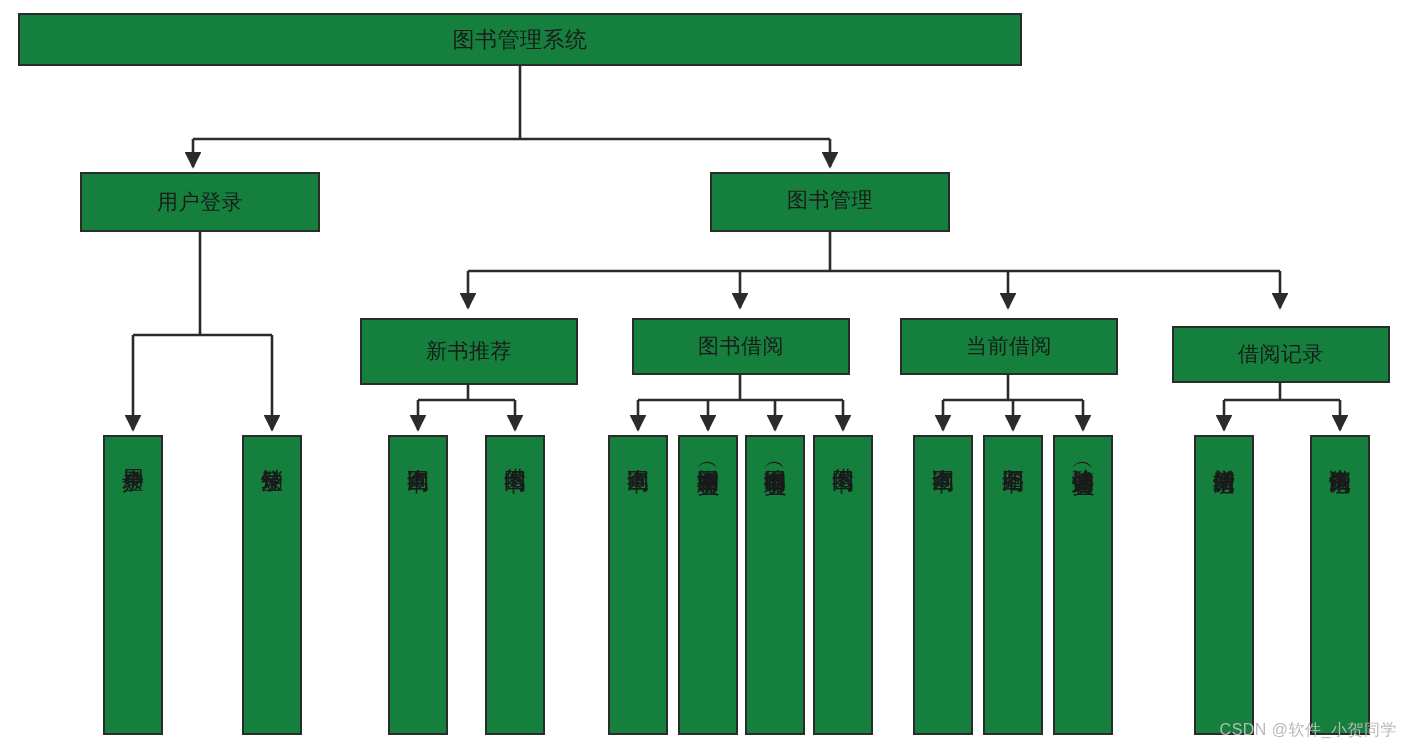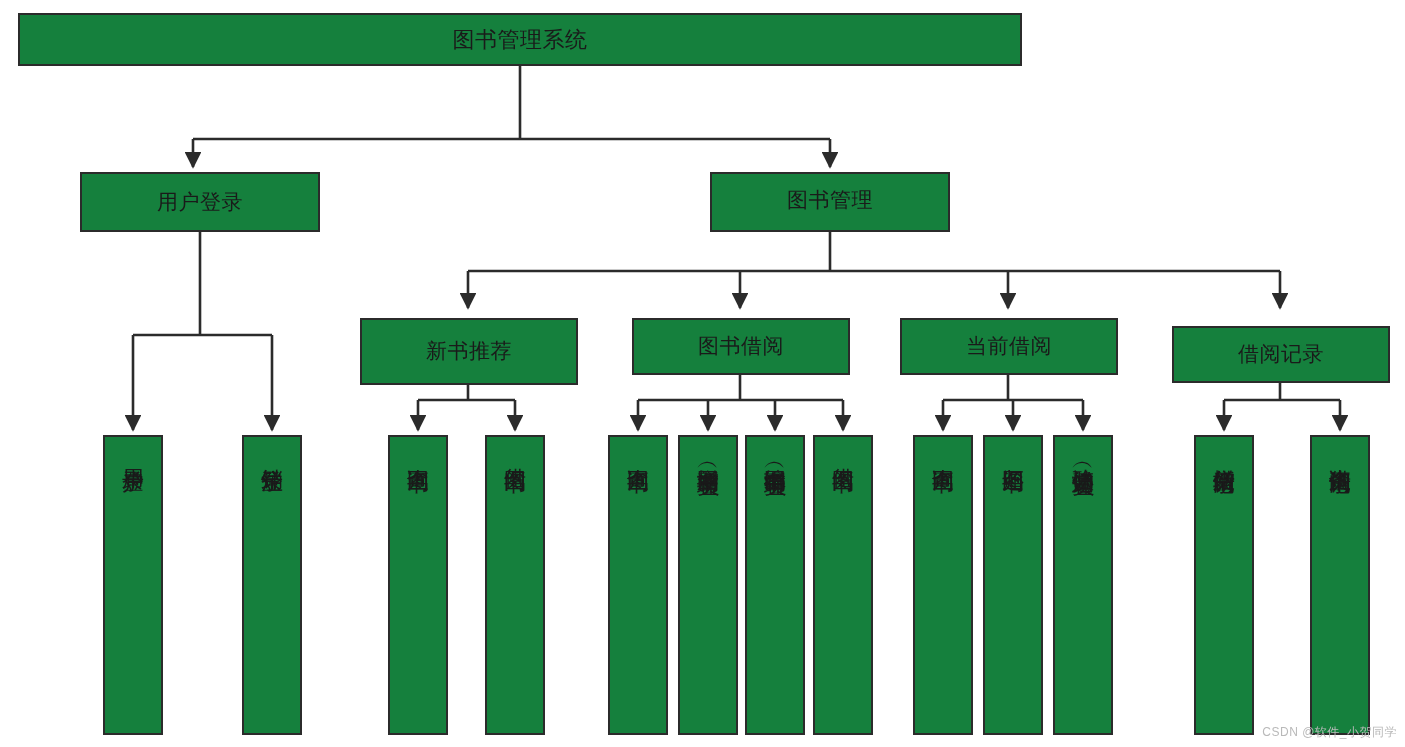--- a/index.html
+++ b/index.html
@@ -56,21 +56,21 @@
     font-size: 22px;
     line-height: 1.08;
     letter-spacing: 1px;
     white-space: nowrap;
   }
   .node.root .node-label { font-size: 22px; }
   .watermark {
     position: absolute;
     right: 8px;
     bottom: 6px;
-    font-size: 12px;
+    font-size: 16px;
     color: #b9b9b9;
     letter-spacing: 0.5px;
     white-space: nowrap;
     user-select: none;
   }
 </style>
 </head>
 <body>
 
 <div id="diagram-root">

